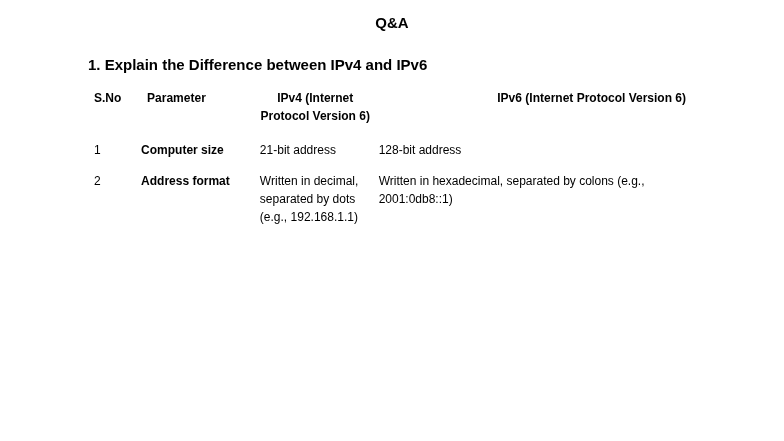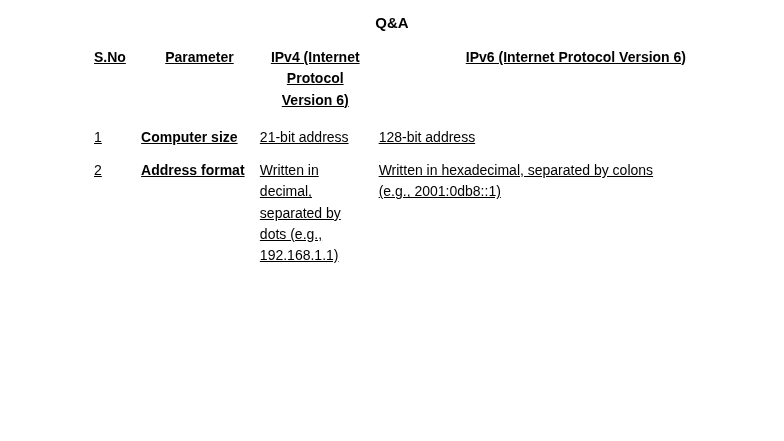--- a/index.html
+++ b/index.html
@@ -44,34 +44,33 @@
     margin-left: 94px;
     border-collapse: collapse;
     width: 600px;
     table-layout: fixed;
   }
   table.compare th,
   table.compare td {
     vertical-align: top;
     text-align: left;
     padding: 0 8px 0 0;
-    font-size: 14px;
+    font-size: 12px;
     line-height: 1.52;
-    text-decoration: underline;
   }
   table.compare thead th {
     font-weight: bold;
     text-align: center;
     padding-bottom: 4px;
   }
   table.compare thead th.col-sno {
     text-align: left;
   }
   table.compare thead th.col-param {
-    text-align: center;
+    text-align: left;
     padding-left: 6px;
   }
   table.compare thead th.col-v4 {
     text-align: center;
   }
   table.compare thead th.col-v6 {
     text-align: right;
   }
   table.compare tbody td {
     padding-top: 12px;
@@ -84,20 +83,21 @@
   th.col-param { width: 102px; }
   th.col-v4 { width: 108px; }
   th.col-v6 { width: 300px; }
 </style>
 </head>
 <body>
 
 <div class="page">
 
   <div class="doc-subtitle">Q&amp;A</div>
+  <div class="question">1. Explain the Difference between IPv4 and IPv6</div>
 
   <table class="compare">
     <thead>
       <tr>
         <th class="col-sno">S.No</th>
         <th class="col-param">Parameter</th>
         <th class="col-v4">IPv4 (Internet Protocol Version 6)</th>
         <th class="col-v6">IPv6 (Internet Protocol Version 6)</th>
       </tr>
     </thead>

